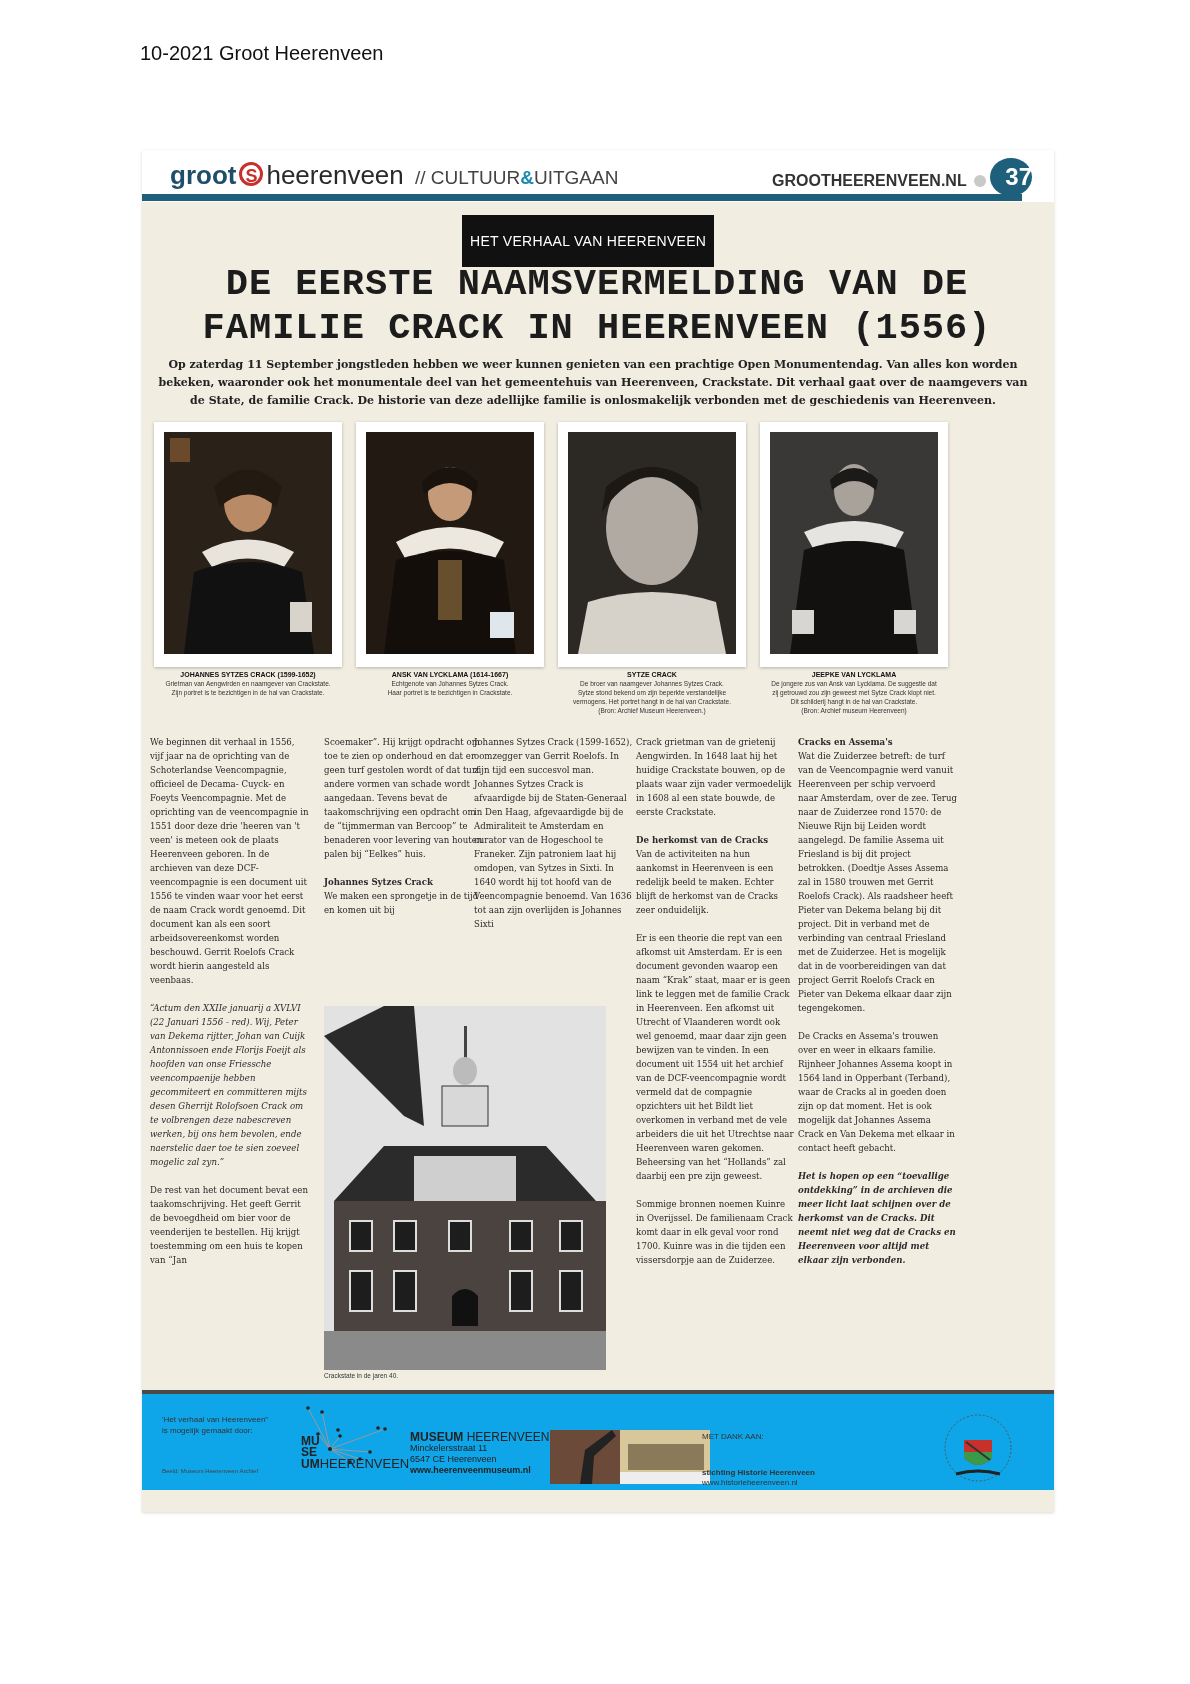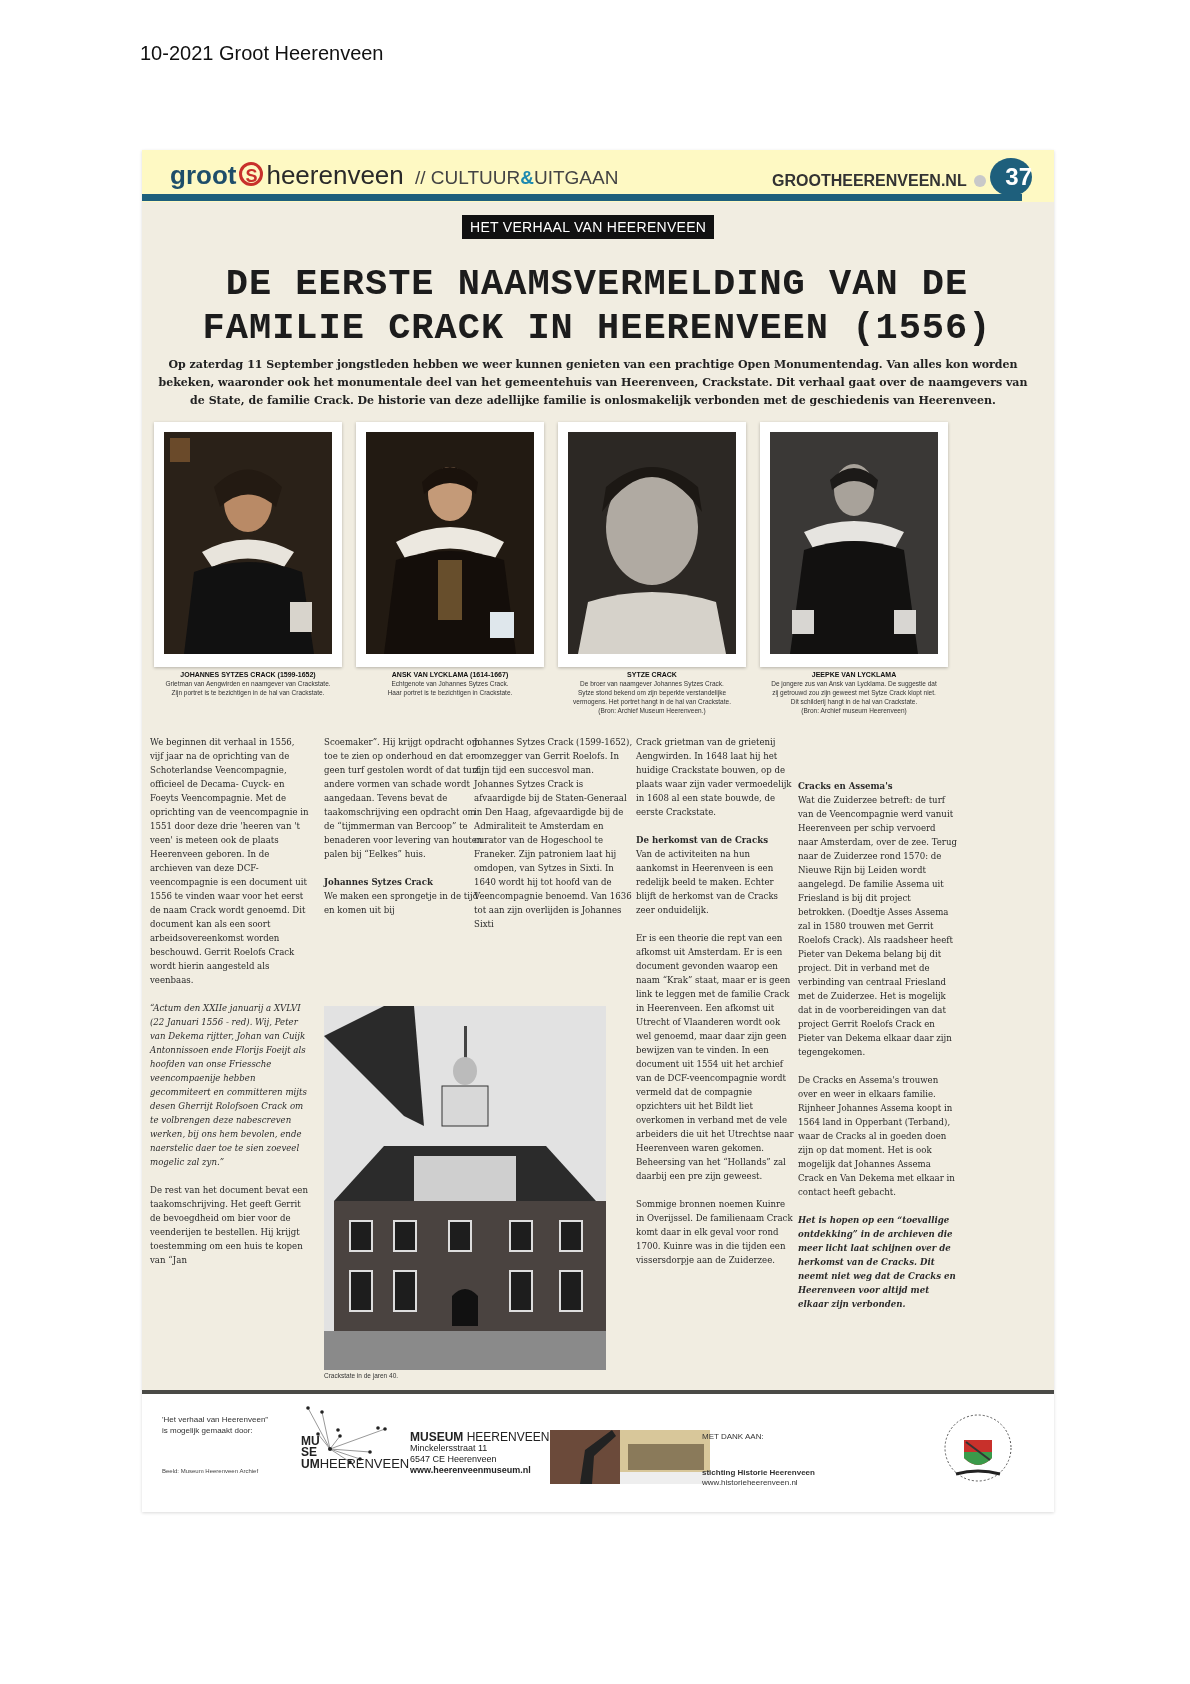--- a/index.html
+++ b/index.html
@@ -1,43 +1,43 @@
 <!DOCTYPE html>
 <html><head>
 <meta charset="utf-8">
 <style>
   html,body{margin:0;padding:0;background:#ffffff;}
   body{width:1190px;height:1684px;position:relative;overflow:hidden;font-family:"Liberation Sans",sans-serif;}
   .doc-header{position:absolute;left:140px;top:42px;font-size:20px;color:#111;font-family:"Liberation Sans",sans-serif;}
   .page{position:absolute;left:142px;top:150px;width:912px;height:1362px;background:#f1ede1;overflow:hidden;box-shadow:0 1px 3px rgba(0,0,0,.15);}
-  .masthead{position:absolute;left:0;top:0;width:912px;height:52px;background:#fef9c3;}
+  .masthead{position:absolute;left:0;top:0;width:912px;height:52px;background:#ffffff;}
   .mast-bar{position:absolute;left:0;top:44px;width:880px;height:7px;background:#1e5f7c;}
   .logo{position:absolute;left:28px;top:10px;font-size:26px;color:#2a2a2a;font-family:"Liberation Sans",sans-serif;white-space:nowrap;}
   .logo .groot{font-weight:bold;color:#1e4e6a;}
   .logo .s-icon{display:inline-block;width:24px;height:24px;border:3px solid #c8302b;border-radius:50%;color:#c8302b;font-size:18px;line-height:22px;text-align:center;vertical-align:2px;margin:0 3px;font-weight:bold;box-sizing:border-box;}
   .logo .section{font-size:19px;color:#444;margin-left:4px;}
   .logo .amp{color:#1e8ab0;font-weight:bold;}
   .site{position:absolute;left:630px;top:22px;font-size:16px;font-weight:bold;color:#333;}
   .social{display:inline-block;width:12px;height:12px;border-radius:50%;background:#c9c9c9;vertical-align:-1px;margin-left:3px;}
   .page-num{position:absolute;left:848px;top:8px;width:42px;height:38px;border-radius:50%;background:#1e5f7c;color:#fff;font-size:24px;font-weight:bold;text-align:right;line-height:38px;}
-  .kicker{position:absolute;left:320px;top:65px;background:#111;color:#fff;font-size:14px;padding:4px 8px;letter-spacing:.3px;}
+  .kicker{position:absolute;left:320px;top:65px;background:#111;color:#fff;font-size:14px;padding:18px 8px;letter-spacing:.3px;}
   .headline{position:absolute;left:20px;top:112px;width:870px;text-align:center;font-family:"Liberation Mono",monospace;font-weight:bold;font-size:37px;line-height:44px;color:#1c1c1c;letter-spacing:1px;}
   .lede{position:absolute;left:16px;top:206px;width:870px;text-align:center;font-family:"DejaVu Serif",serif;font-weight:bold;font-size:11px;line-height:18px;color:#222;}
   .portrait{position:absolute;top:272px;width:188px;height:245px;background:#fff;box-shadow:0 1px 3px rgba(0,0,0,.25);}
   .portrait .img{position:absolute;left:10px;top:10px;width:168px;height:222px;}
   .cap{position:absolute;top:520px;width:200px;text-align:center;font-size:6.5px;line-height:9px;color:#333;}
   .cap .name{font-weight:bold;font-size:7px;color:#111;}
   .col{position:absolute;top:585px;width:160px;font-family:"DejaVu Serif",serif;font-size:8.6px;line-height:14px;color:#2a2a2a;}
   .col p{margin:0 0 14px 0;}
   .col h4{margin:0;font-size:8.6px;font-weight:bold;}
   .bolditalic{font-style:italic;font-weight:bold;}
   .photo{position:absolute;left:182px;top:856px;width:282px;height:364px;background:linear-gradient(#dcdcdc,#c4c4c4);overflow:hidden;}
   .photo-cap{position:absolute;left:182px;top:1222px;font-size:6.5px;color:#333;}
   .footer-rule{position:absolute;left:0;top:1240px;width:912px;height:4px;background:#4a4a46;}
-  .footer{position:absolute;left:0;top:1244px;width:912px;height:118px;background:#ffffff;}
+  .footer{position:absolute;left:0;top:1244px;width:912px;height:96px;background:#0ea5e9;}
   .f-made{position:absolute;left:20px;top:20px;width:110px;font-size:8px;line-height:11px;color:#333;}
   .f-credit{position:absolute;left:20px;top:74px;font-size:6px;color:#444;}
   .mu-logo{position:absolute;left:148px;top:10px;width:110px;height:85px;}
   .mu-text{position:absolute;left:148px;top:42px;font-size:12px;font-weight:bold;line-height:11px;color:#222;margin-left:11px;}
   .mu-text .heer{font-weight:normal;font-size:13px;}
   .museum{position:absolute;left:268px;top:38px;font-size:9px;line-height:11px;color:#222;}
   .museum .t{font-size:12px;font-weight:bold;}
   .museum .t span{font-weight:normal;}
   .museum .url{font-weight:bold;}
   .thumb{position:absolute;left:408px;top:36px;width:160px;height:54px;}
@@ -155,21 +155,21 @@
   <div class="col" style="left:332px;width:160px;">
     <p>Johannes Sytzes Crack (1599-1652), oomzegger van Gerrit Roelofs. In zijn tijd een succesvol man. Johannes Sytzes Crack is afvaardigde bij de Staten-Generaal in Den Haag, afgevaardigde bij de Admiraliteit te Amsterdam en curator van de Hogeschool te Franeker. Zijn patroniem laat hij omdopen, van Sytzes in Sixti. In 1640 wordt hij tot hoofd van de Veencompagnie benoemd. Van 1636 tot aan zijn overlijden is Johannes Sixti</p>
   </div>
   <div class="col" style="left:494px;width:158px;">
     <p>Crack grietman van de grietenij Aengwirden. In 1648 laat hij het huidige Crackstate bouwen, op de plaats waar zijn vader vermoedelijk in 1608 al een state bouwde, de eerste Crackstate.</p>
     <h4>De herkomst van de Cracks</h4>
     <p>Van de activiteiten na hun aankomst in Heerenveen is een redelijk beeld te maken. Echter blijft de herkomst van de Cracks zeer onduidelijk.</p>
     <p>Er is een theorie die rept van een afkomst uit Amsterdam. Er is een document gevonden waarop een naam “Krak” staat, maar er is geen link te leggen met de familie Crack in Heerenveen. Een afkomst uit Utrecht of Vlaanderen wordt ook wel genoemd, maar daar zijn geen bewijzen van te vinden. In een document uit 1554 uit het archief van de DCF-veencompagnie wordt vermeld dat de compagnie opzichters uit het Bildt liet overkomen in verband met de vele arbeiders die uit het Utrechtse naar Heerenveen waren gekomen. Beheersing van het “Hollands” zal daarbij een pre zijn geweest.</p>
     <p>Sommige bronnen noemen Kuinre in Overijssel. De familienaam Crack komt daar in elk geval voor rond 1700. Kuinre was in die tijden een vissersdorpje aan de Zuiderzee.</p>
   </div>
-  <div class="col" style="left:656px;width:160px;margin-top:44px;">
+  <div class="col" style="left:656px;width:160px;">
     <h4>Cracks en Assema's</h4>
     <p>Wat die Zuiderzee betreft: de turf van de Veencompagnie werd vanuit Heerenveen per schip vervoerd naar Amsterdam, over de zee. Terug naar de Zuiderzee rond 1570: de Nieuwe Rijn bij Leiden wordt aangelegd. De familie Assema uit Friesland is bij dit project betrokken. (Doedtje Asses Assema zal in 1580 trouwen met Gerrit Roelofs Crack). Als raadsheer heeft Pieter van Dekema belang bij dit project. Dit in verband met de verbinding van centraal Friesland met de Zuiderzee. Het is mogelijk dat in de voorbereidingen van dat project Gerrit Roelofs Crack en Pieter van Dekema elkaar daar zijn tegengekomen.</p>
     <p>De Cracks en Assema's trouwen over en weer in elkaars familie. Rijnheer Johannes Assema koopt in 1564 land in Opperbant (Terband), waar de Cracks al in goeden doen zijn op dat moment. Het is ook mogelijk dat Johannes Assema Crack en Van Dekema met elkaar in contact heeft gebacht.</p>
     <p class="bolditalic">Het is hopen op een “toevallige ontdekking” in de archieven die meer licht laat schijnen over de herkomst van de Cracks. Dit neemt niet weg dat de Cracks en Heerenveen voor altijd met elkaar zijn verbonden.</p>
   </div>
 
   <div class="photo">
     <svg width="282" height="364" viewBox="0 0 282 364">
       <rect width="282" height="364" fill="#e2e2e2"></rect>
       <path d="M0 30 L60 0 L90 0 L100 120 L80 110 Z" fill="#2a2a2a"></path>

